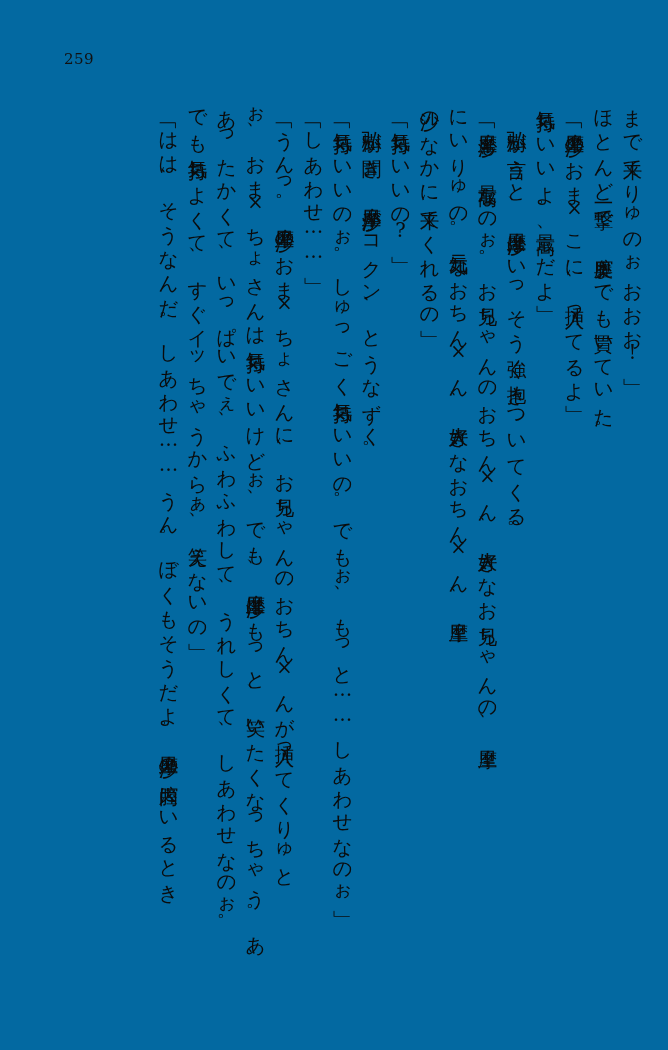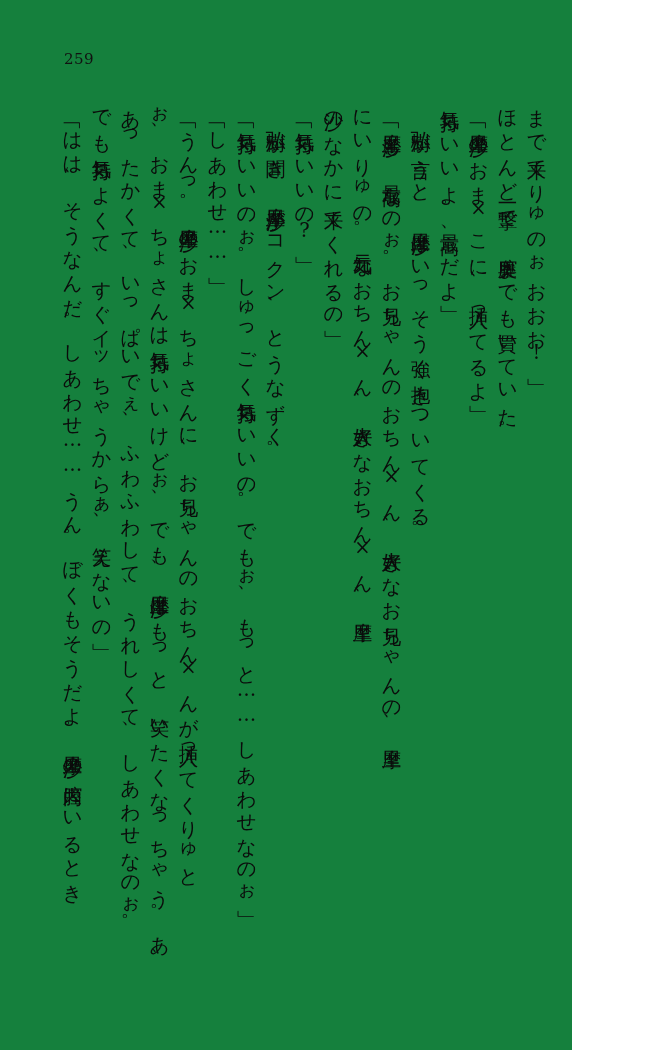--- a/index.html
+++ b/index.html
@@ -6,23 +6,23 @@
     margin: 0;
     padding: 0;
     background: #ffffff;
   }
   body {
     font-family: "DejaVu Serif", "Liberation Serif", serif;
     color: #000000;
   }
   .page {
     position: relative;
-    width: 572px;
+    width: 668px;
     height: 1050px;
-    background: #15803d;
+    background: #0369a1;
     overflow: hidden;
     box-sizing: border-box;
   }
   .page-number {
     position: absolute;
     top: 50px;
     left: 64px;
     font-size: 15px;
     letter-spacing: 0.5px;
     color: #111;

